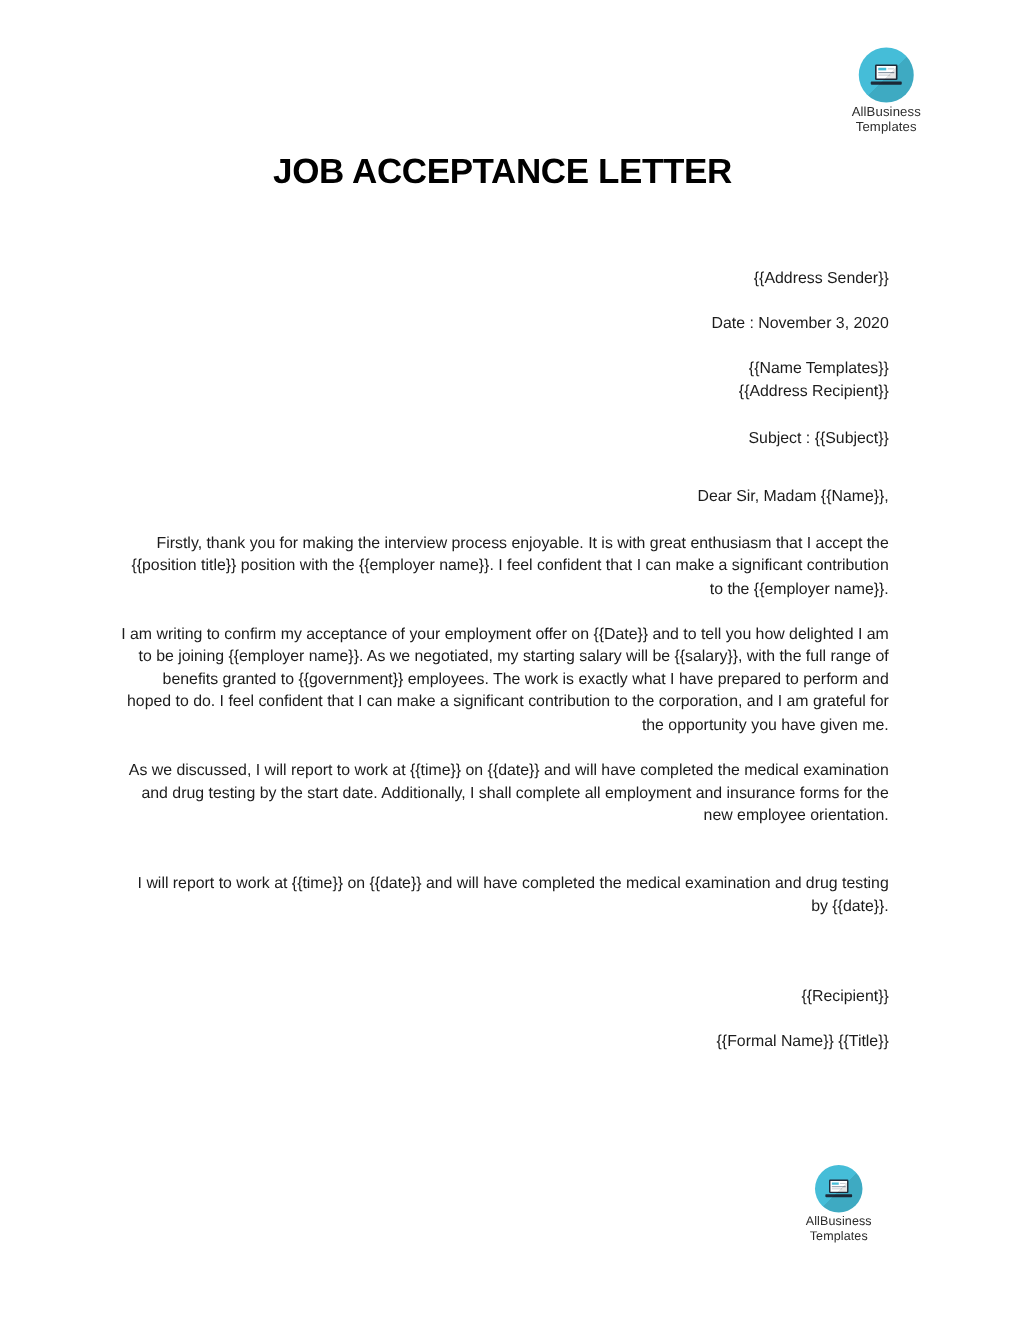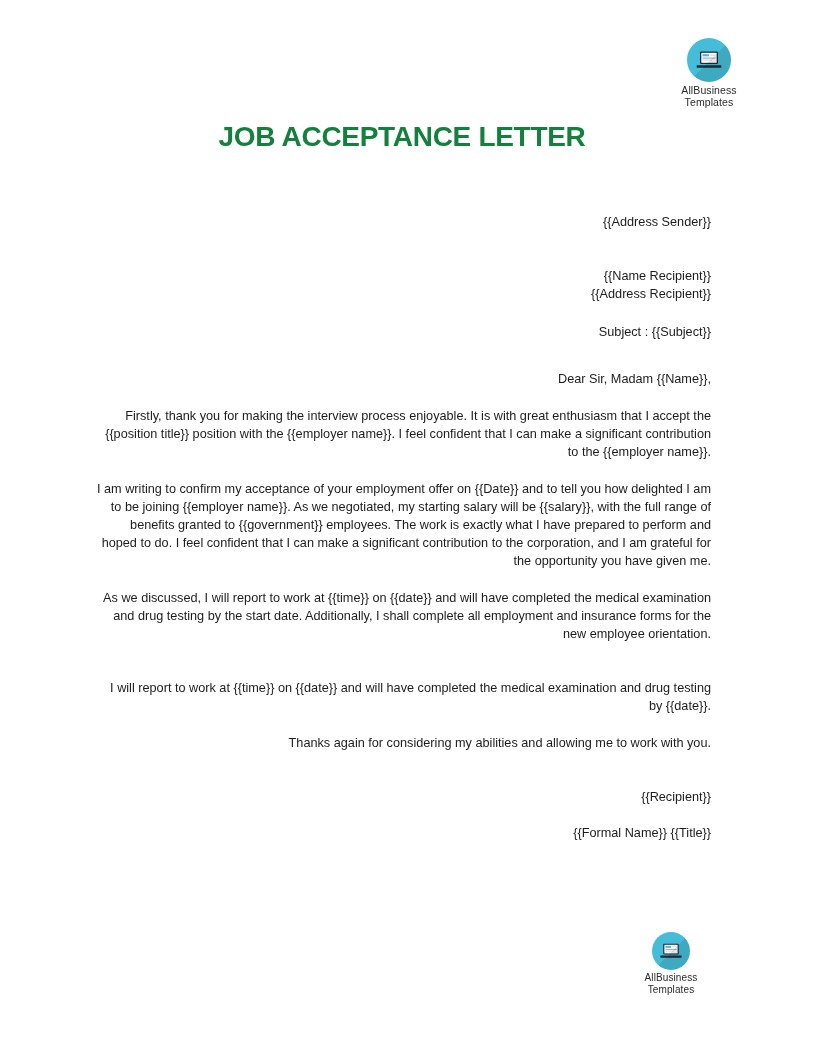--- a/index.html
+++ b/index.html
@@ -77,21 +77,21 @@
   
   .doc-title {
     position: absolute;
     top: 121px;
     left: 94px;
     width: 616px;
     text-align: center;
     font-size: 28px;
     font-weight: bold;
     letter-spacing: -0.3px;
-    color: #15803d;
+    color: #000000;
     font-family: "Liberation Sans", sans-serif;
   }
 
   
   .body-block {
     position: absolute;
     top: 213px;
     left: 94px;
     width: 617px;
     font-size: 12.7px;
@@ -131,23 +131,24 @@
     </div>
   </div>
 
   <div class="doc-title">JOB ACCEPTANCE LETTER</div>
 
   <div class="body-block">
 
     <p>{{Address Sender}}</p>
     <div class="spacer-sm"></div>
 
+    <p>Date : November 3, 2020</p>
     <div class="spacer-sm"></div>
 
-    <p>{{Name Recipient}}</p>
+    <p>{{Name Templates}}</p>
     <p>{{Address Recipient}}</p>
     <div class="spacer-md"></div>
 
     <p><span class="bold">Subject</span><span> : {{Subject}}</span></p>
     <div class="spacer-lg"></div>
 
     <p>Dear Sir, Madam {{Name}},</p>
     <div class="spacer-md"></div>
 
     <p>Firstly, thank you for making the interview process enjoyable. It is with great enthusiasm that I accept the {{position title}} position with the {{employer name}}. I feel confident that I can make a significant contribution to the {{employer name}}.</p>
@@ -157,21 +158,20 @@
     <div class="spacer-sm"></div>
 
     <p>As we discussed, I will report to work at {{time}} on {{date}} and will have completed the medical examination and drug testing by the start date. Additionally, I shall complete all employment and insurance forms for the new employee orientation.</p>
     <div class="spacer-sm"></div>
 
     <div class="spacer-sm"></div>
 
     <p>I will report to work at {{time}} on {{date}} and will have completed the medical examination and drug testing by {{date}}.</p>
     <div class="spacer-sm"></div>
 
-    <p>Thanks again for considering my abilities and allowing me to work with you.</p>
     <div class="spacer-sm"></div>
 
     <div class="spacer-sm"></div>
 
     <p>{{Recipient}}</p>
     <div class="spacer-sm"></div>
 
     <p>{{Formal Name}} {{Title}}</p>
   </div>
 

